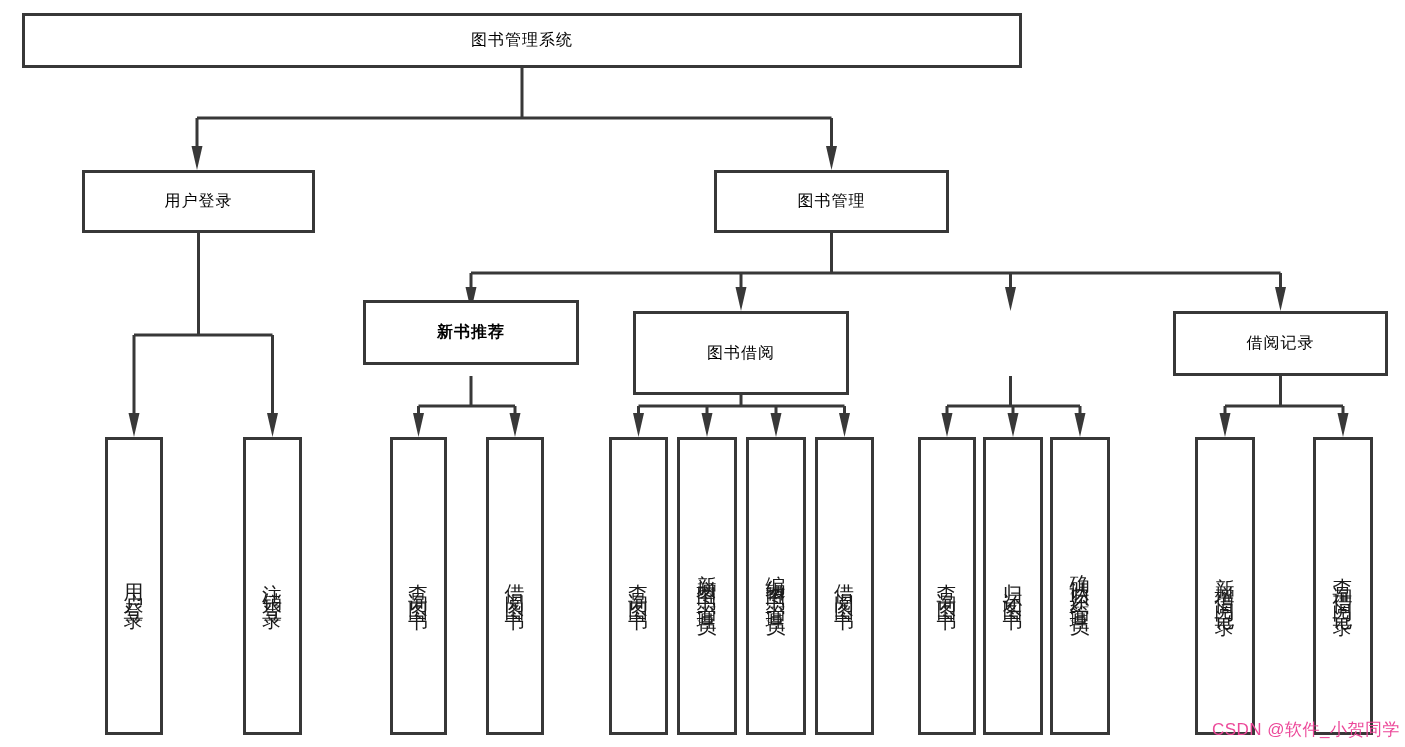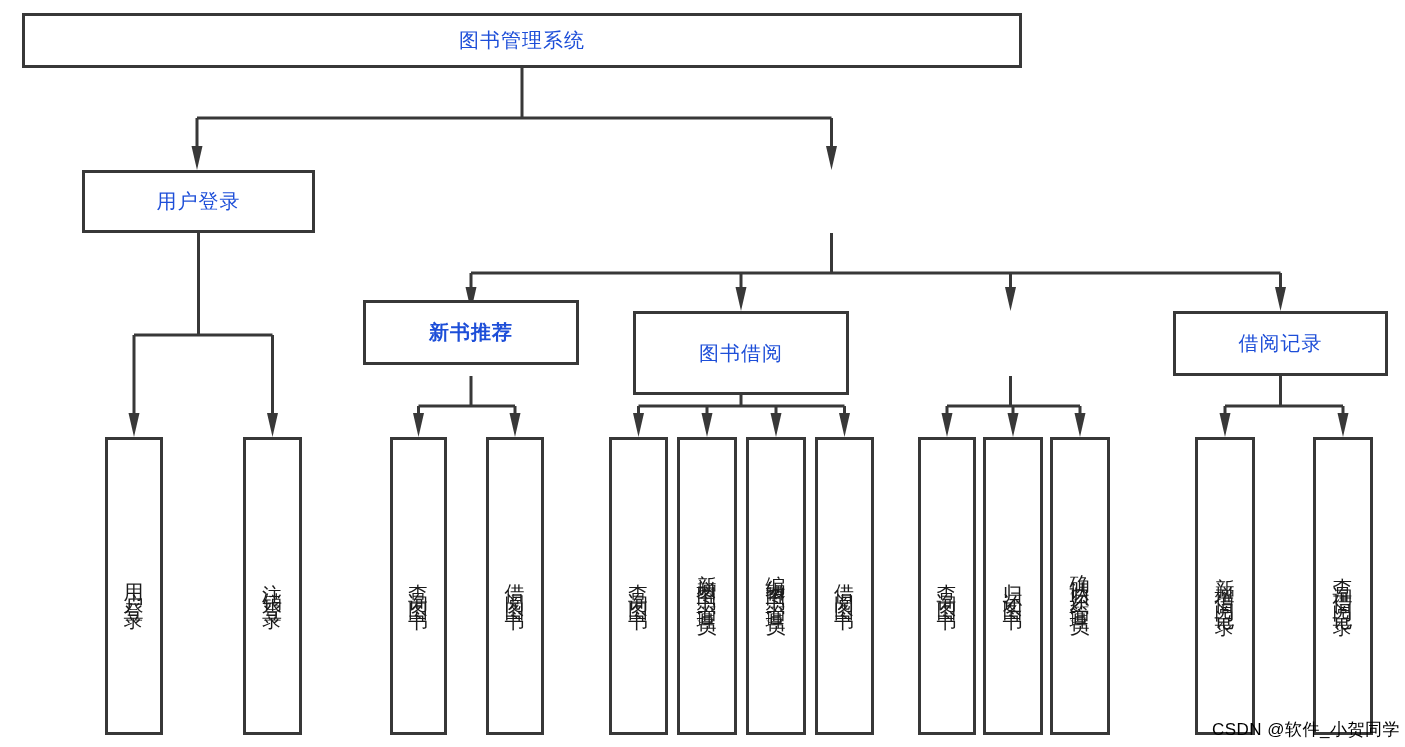--- a/index.html
+++ b/index.html
@@ -17,22 +17,22 @@
     width: 1405px; height: 747px;
   }
   .node {
     position: absolute;
     box-sizing: border-box;
     border: 3px solid #383838;
     background: #ffffff;
     display: flex;
     align-items: center;
     justify-content: center;
-    color: #1d4ed8;
-    font-size: 20px;
+    color: #000000;
+    font-size: 16px;
     letter-spacing: 1px;
     white-space: nowrap;
   }
   .leaf {
     position: absolute;
     box-sizing: border-box;
     border: 3px solid #383838;
     background: #ffffff;
     top: 437px;
     height: 298px;
@@ -48,21 +48,21 @@
     font-size: 20px;
     letter-spacing: 9px;
     line-height: 1;
     color: #1a1a1a;
   }
   #watermark {
     position: absolute;
     right: 5px;
     bottom: 6px;
     font-size: 17px;
-    color: #000000;
+    color: #ec4899;
     letter-spacing: 0.5px;
   }
 </style>
 </head>
 <body>
 
 <div id="stage">
 
   <svg id="wires" viewBox="0 0 1405 747" fill="none" xmlns="http://www.w3.org/2000/svg">
     <g stroke="#383838" stroke-width="3">
@@ -127,20 +127,23 @@
     </g>
   </svg>
 
   <div class="node" style="left:22px; top:13px; width:1000px; height:55px;">
     <span>图书管理系统</span>
   </div>
 
   <div class="node" style="left:82px; top:170px; width:233px; height:63px;">
     <span>用户登录</span>
   </div>
+  <div class="node" style="left:714px; top:170px; width:235px; height:63px;">
+    <span>图书管理</span>
+  </div>
 
   <div class="node" style="left:363px; top:300px; width:216px; height:65px;font-weight:bold;">
     <span>新书推荐</span>
   </div>
   <div class="node" style="left:633px; top:311px; width:216px; height:84px;">
     <span>图书借阅</span>
   </div>
   <div class="node" style="left:1173px; top:311px; width:215px; height:65px;">
     <span>借阅记录</span>
   </div>

